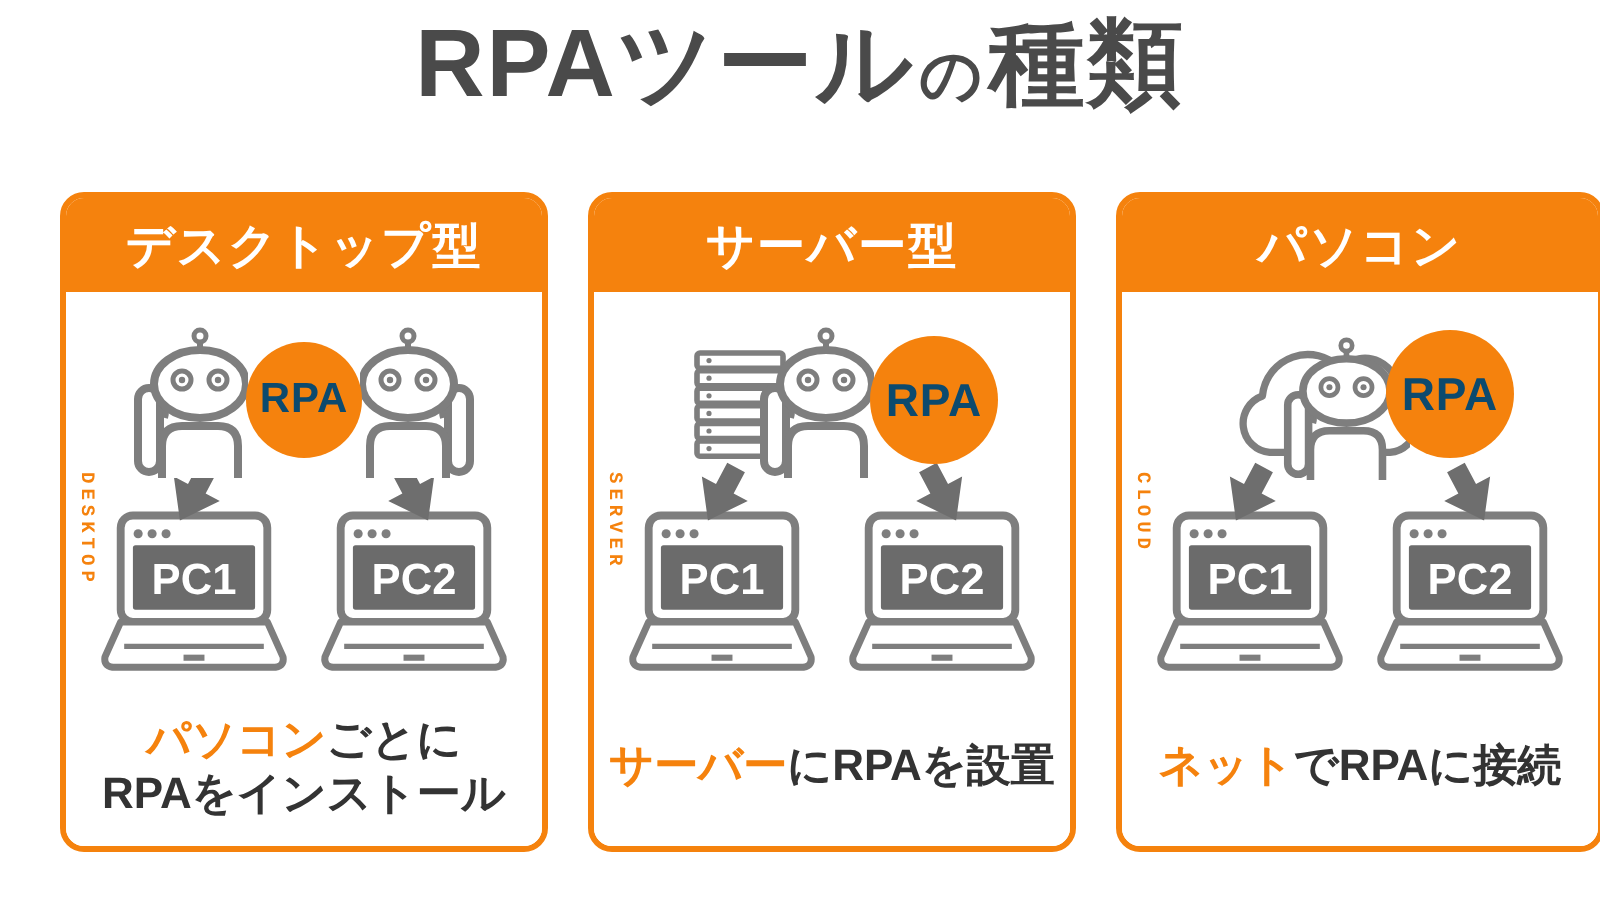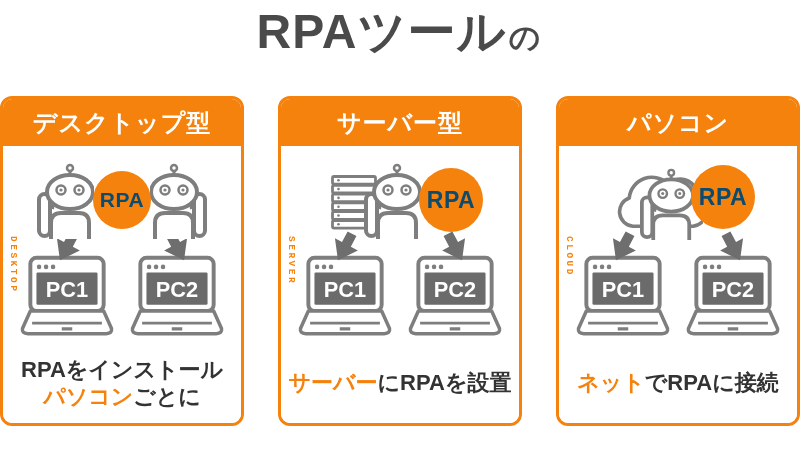--- a/index.html
+++ b/index.html
@@ -27,22 +27,21 @@
     font-weight:900;
     font-size:48px;
     letter-spacing:1px;
     display:flex;align-items:baseline;
   }
   .title .small{font-size:31px;font-weight:900;padding:0 2px;}
   
   .panels{
     display:flex;
     gap:20px;
-    padding:0 0;
-    justify-content:space-between;
+    padding:0 30px;
   }
   .panel{
     width:244px;
     height:330px;
     border:3px solid var(--accent);
     border-radius:12px;
     background:#fff;
     overflow:hidden;
     flex:0 0 auto;
   }
@@ -152,20 +151,21 @@
     <g id="cloud-shape">
       <path d="M24,66 A16,16 0 0 1 20,35 A25,25 0 0 1 63,20 A18,18 0 0 1 94,35 A16,16 0 0 1 90,66 Z" fill="#ffffff" stroke="#7E7E7E" stroke-width="4" stroke-linejoin="round"></path>
     </g>
   </defs>
 </svg>
 
 <div class="title-wrap">
   <div class="title">
     <span>RPAツール</span>
       <span class="small">の</span>
+      <span>種類</span>
   </div>
 </div>
 
 <div class="panels">
 
   <section class="panel">
     <div class="panel-header">デスクトップ型</div>
     <div class="panel-body">
       <div class="side-label">DESKTOP</div>
 
@@ -205,22 +205,22 @@
             <circle cx="39" cy="13.5" r="2.6"></circle>
           </g>
         <rect x="20" y="20" width="70" height="37" rx="1.5" fill="#6B6B6B"></rect>
         <text x="55" y="48" text-anchor="middle" fill="#fff" font-size="25" font-weight="bold">PC2</text>
         <path d="M13,64 H97 L106,84 Q107,90 100,90 H10 Q3,90 4,84 Z" fill="#fff" stroke="#7E7E7E" stroke-width="4" stroke-linejoin="round"></path>
         <path d="M15,78 H95" stroke="#7E7E7E" stroke-width="3"></path>
         <path d="M49,84.5 H61" stroke="#7E7E7E" stroke-width="3.5"></path>
       </svg>
 
       <div class="caption">
+        <div><span class="hl">パソコン</span><span>ごとに</span></div>
         <div>RPAをインストール</div>
-        <div><span class="hl">パソコン</span><span>ごとに</span></div>
       </div>
     </div>
   </section>
 
   <section class="panel">
     <div class="panel-header">サーバー型</div>
     <div class="panel-body">
       <div class="side-label">SERVER</div>
 
       <svg class="abs under" style="left:50px;top:29px" width="46" height="55" viewBox="0 0 46 55">

